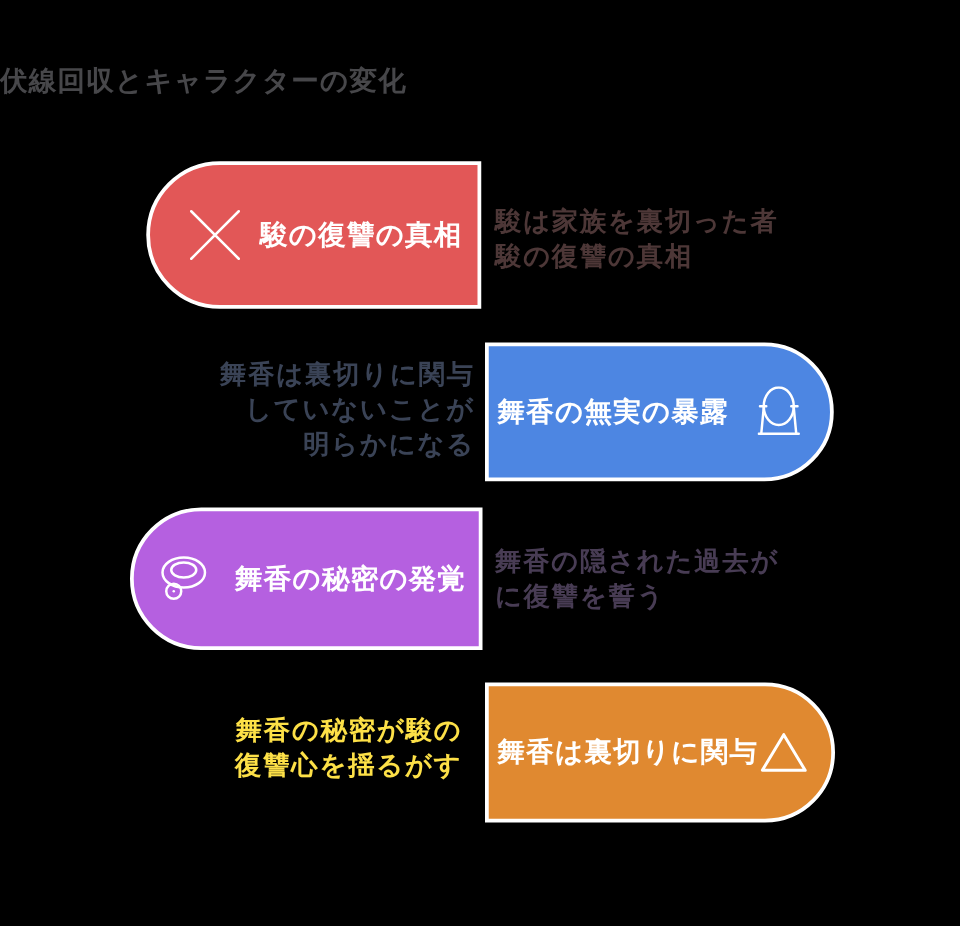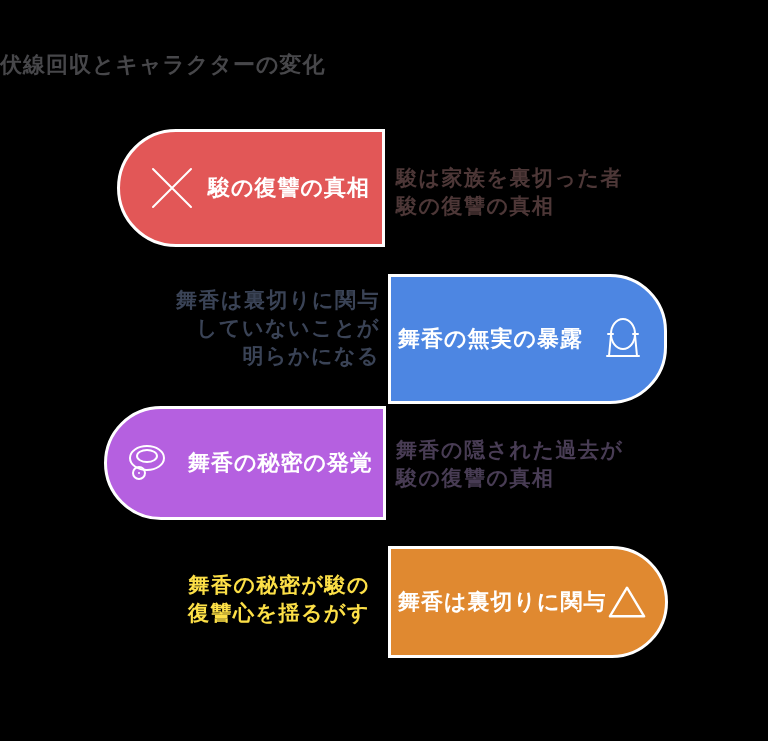--- a/index.html
+++ b/index.html
@@ -30,21 +30,21 @@
     line-height:28px;white-space:pre-line;
   }
   .align-right{text-align:right;}
 
   
   #card1{left:117px;top:129px;width:268px;height:118px;padding-left:30px;}
   #card1 .icon{margin-right:14px;}
   #desc1{left:396px;top:164px;}
 
   
-  #card2{left:388px;top:274px;width:279px;height:130px;padding-left:7px;padding-right:24px;}
+  #card2{left:388px;top:274px;width:279px;height:111px;padding-left:7px;padding-right:24px;}
   #card2 .icon{margin-left:auto;}
   #desc2{left:108px;top:286px;width:272px;}
 
   
   #card3{left:104px;top:406px;width:282px;height:114px;padding-left:17px;}
   #card3 .icon{margin-right:18px;}
   #desc3{left:396px;top:436px;}
 
   
   #card4{left:388px;top:546px;width:280px;height:112px;padding-left:7px;padding-right:23px;}
@@ -91,21 +91,21 @@
       <svg width="46" height="40" viewBox="0 0 46 40" fill="none" stroke="#ffffff" stroke-width="2" stroke-linecap="round">
         <ellipse cx="23" cy="15" rx="17" ry="12"></ellipse>
         <ellipse cx="23" cy="13" rx="10" ry="6"></ellipse>
         <circle cx="15" cy="30" r="6"></circle>
         <circle cx="15" cy="30" r="1" fill="#ffffff" stroke="none"></circle>
       </svg>
     </span>
     <span class="pill-label">舞香の秘密の発覚</span>
   </div>
   <p class="desc" id="desc3" style="color: rgb(72, 60, 84);">舞香の隠された過去が
-駿の復讐の真相</p>
+に復讐を誓う</p>
 
   <p class="desc align-right" id="desc4" style="color: #fde047;">舞香の秘密が駿の
 復讐心を揺るがす</p>
   <div class="pill round-right" id="card4" style="background-color: rgb(224, 137, 48);">
     <span class="pill-label">舞香は裏切りに関与</span>
     <span class="icon">
       <svg width="40" height="36" viewBox="0 0 42 36" fill="none" stroke="#ffffff" stroke-width="2.5" stroke-linejoin="round">
         <polygon points="21,3 39,33 3,33"></polygon>
       </svg>
     </span>

